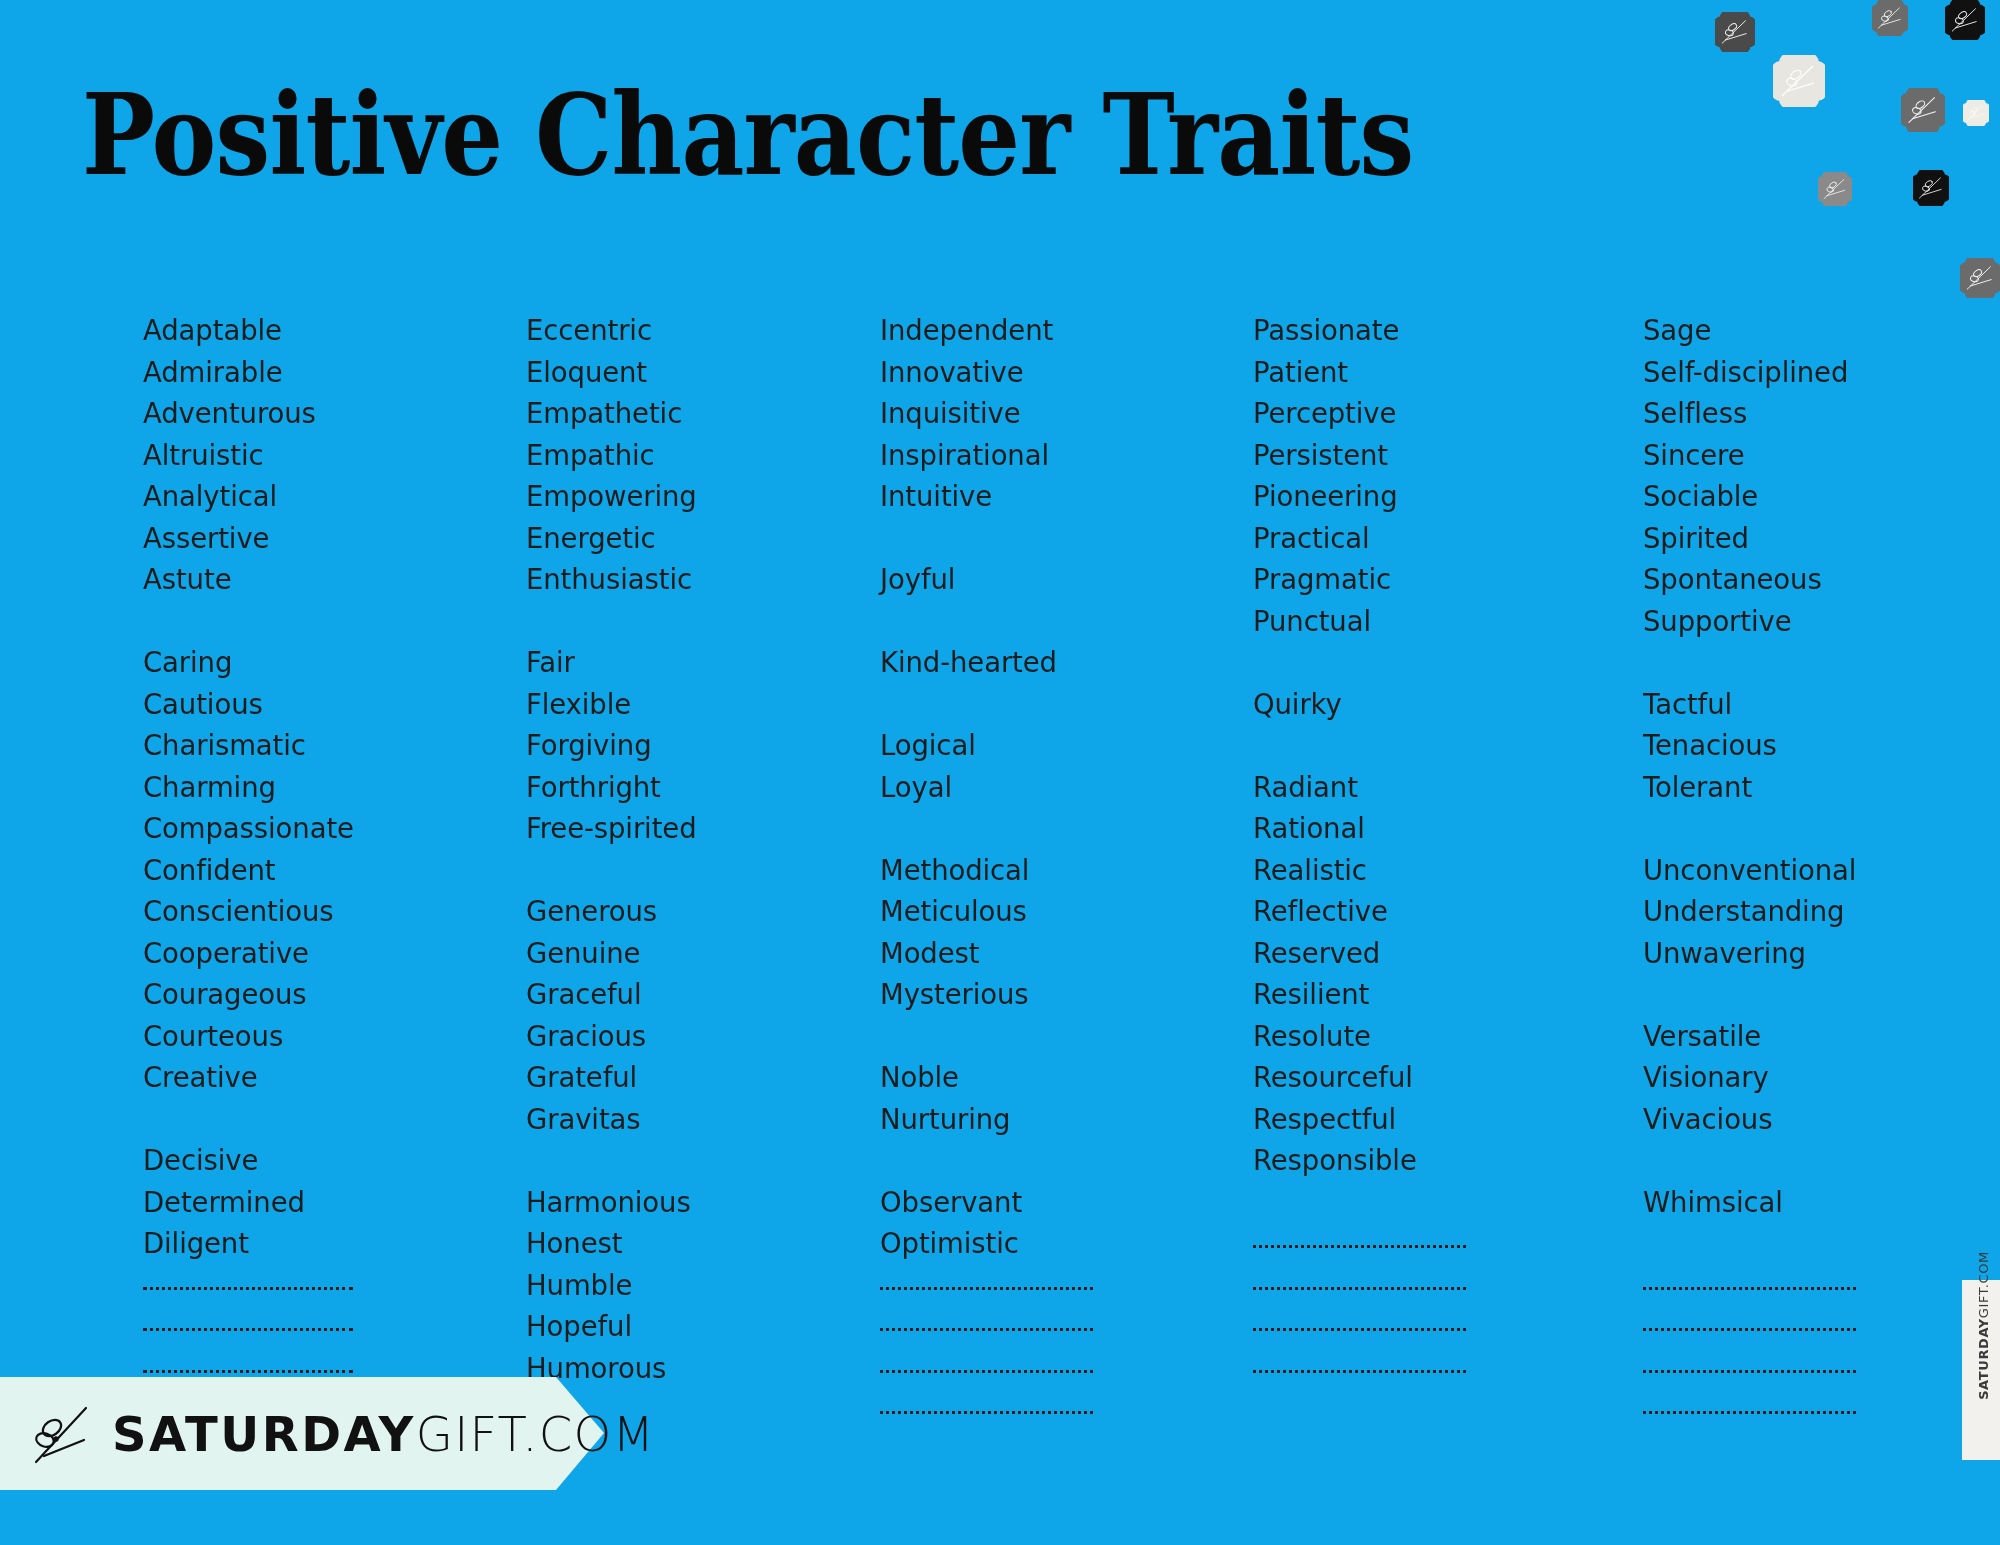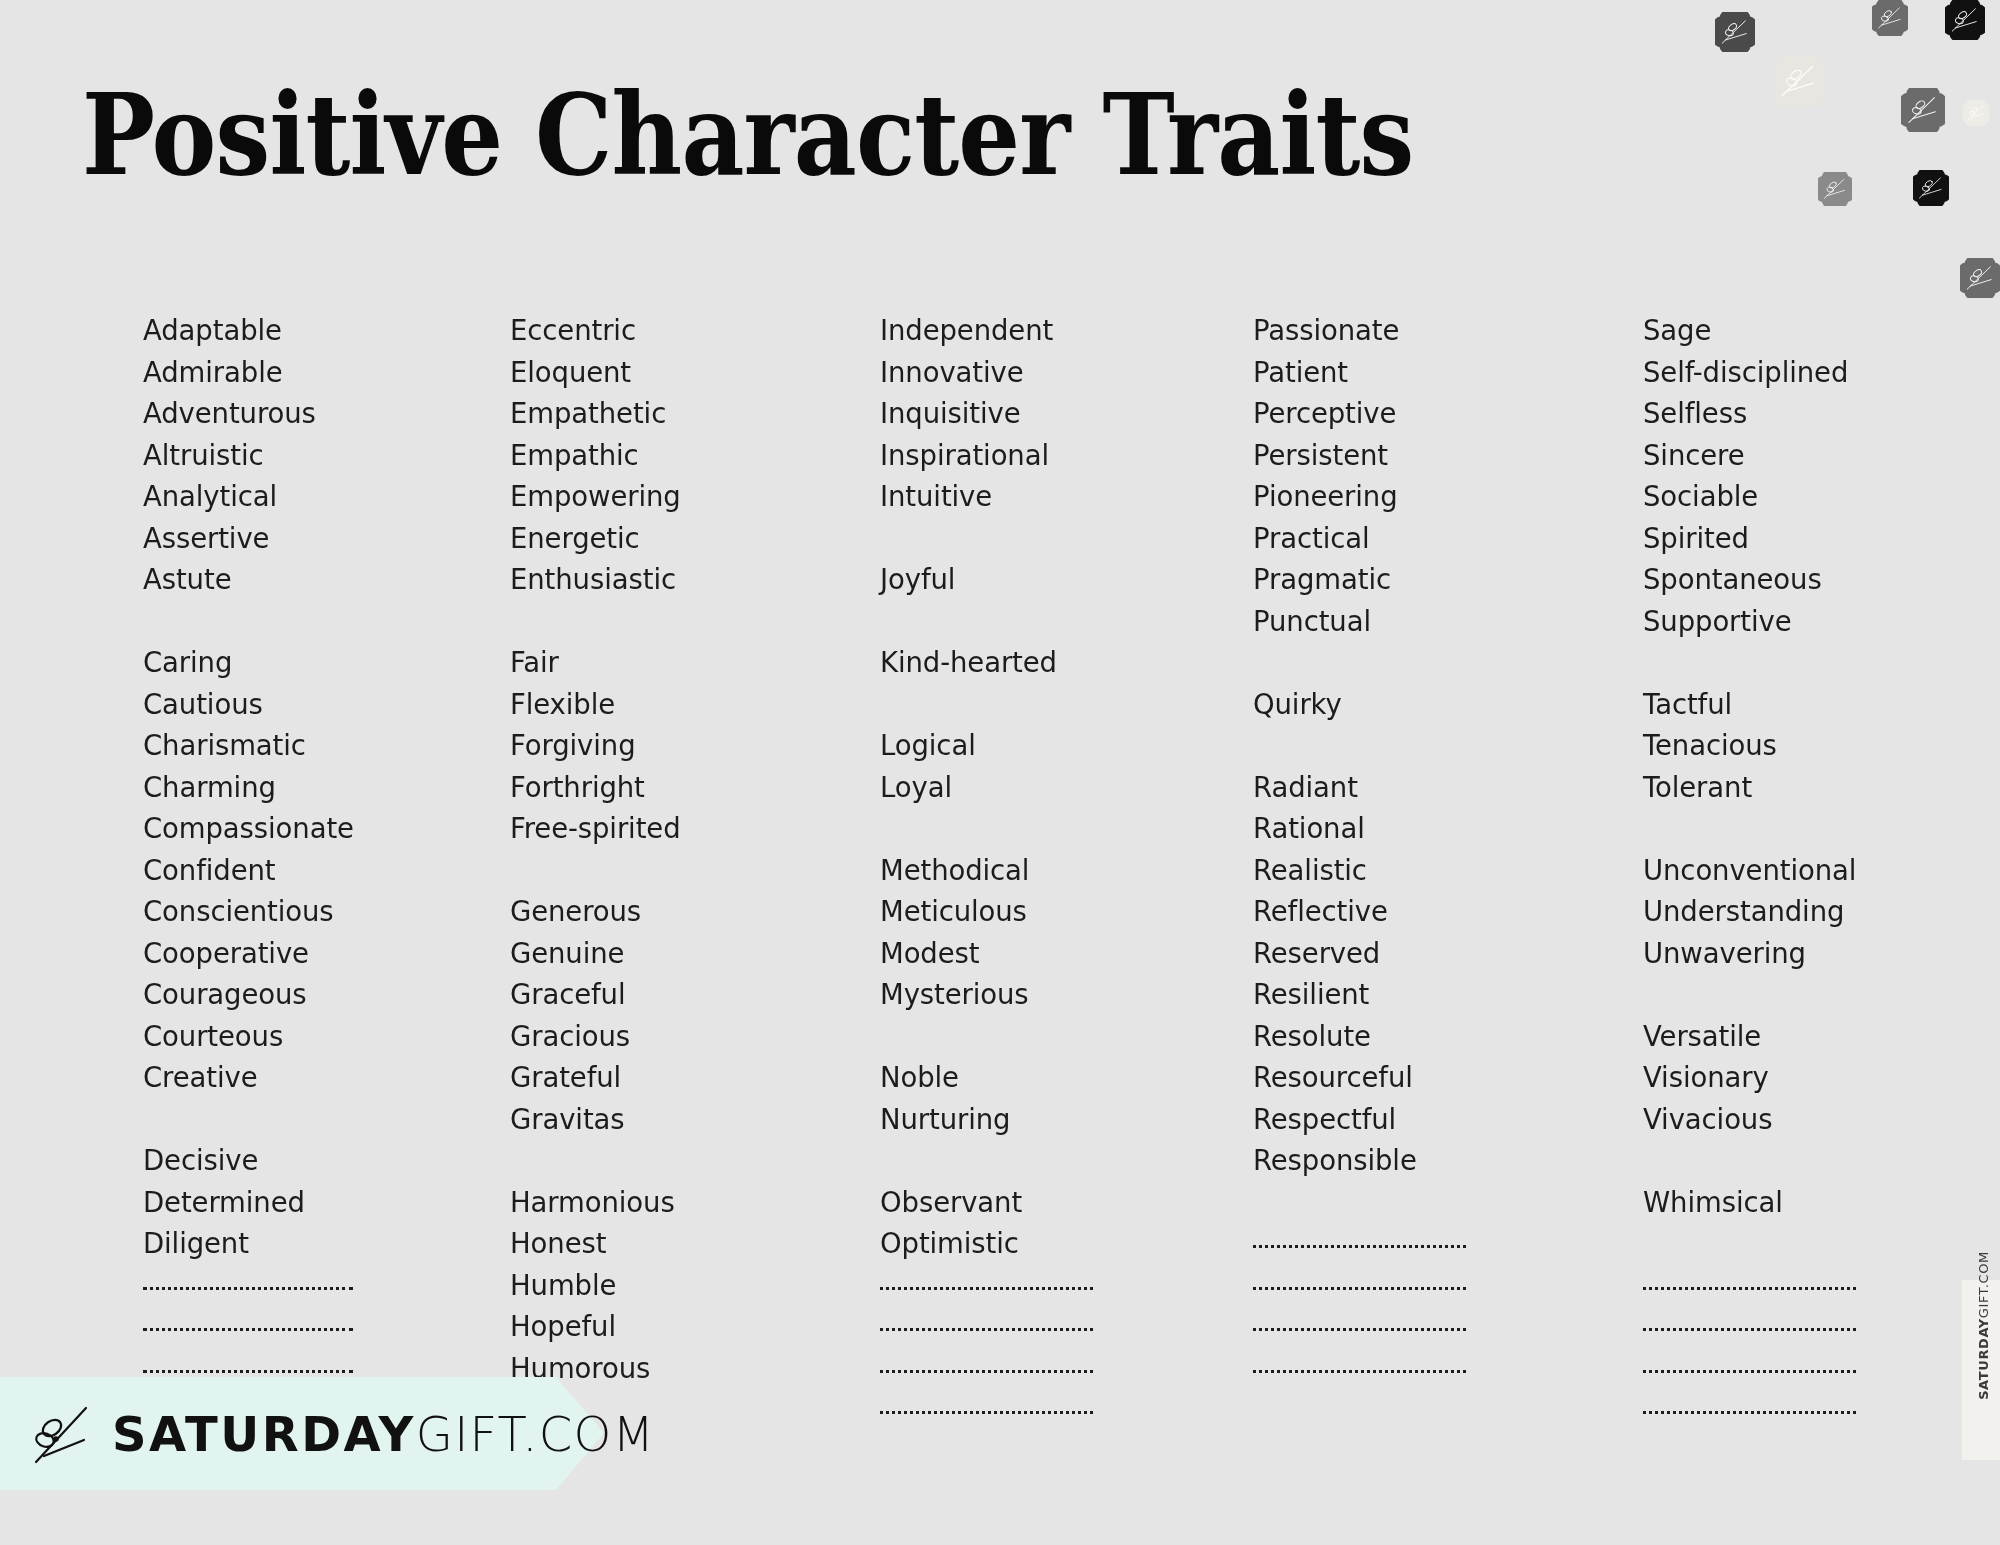--- a/index.html
+++ b/index.html
@@ -5,21 +5,21 @@
   * { box-sizing: border-box; margin: 0; padding: 0; }
   html, body {
     width: 2000px; height: 1545px;
     background: #ffffff;
     font-family: "Liberation Sans", sans-serif;
     overflow: hidden;
   }
   #page {
     position: relative;
     width: 2000px; height: 1545px;
-    background: #e5e5e5;
+    background: #0ea5e9;
     overflow: hidden;
   }
 
   
   #title {
     position: absolute;
     left: 82px; top: 78px;
     font-family: "DejaVu Serif", "Liberation Serif", serif;
     font-weight: 700;
     font-size: 113px;
@@ -40,21 +40,21 @@
     position: absolute;
     left: 0; top: 0;
     width: 1820px; height: 1545px;
   }
   .col {
     position: absolute;
     top: 310px;
     width: 300px;
   }
   .col-0 { left: 143px; }
-  .col-1 { left: 510px; }
+  .col-1 { left: 526px; }
   .col-2 { left: 880px; }
   .col-3 { left: 1253px; }
   .col-4 { left: 1631px; margin-left: 12px; }
 
   .trait {
     font-family: "DejaVu Sans", "Liberation Sans", sans-serif;
     font-size: 27.5px;
     font-weight: 400;
     line-height: 41.5px;
     color: #1c1c1c;

